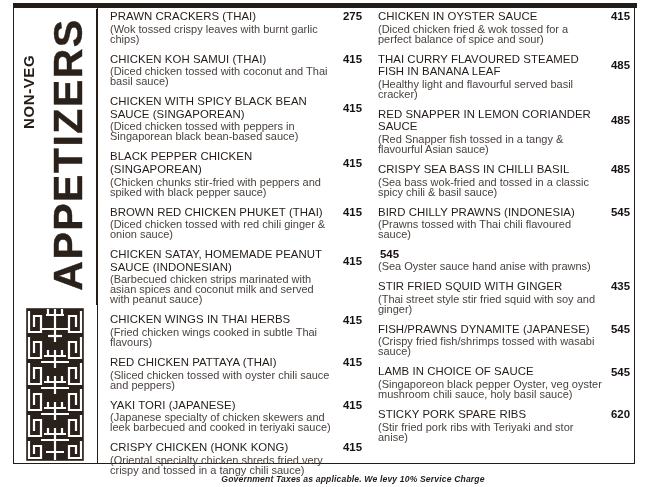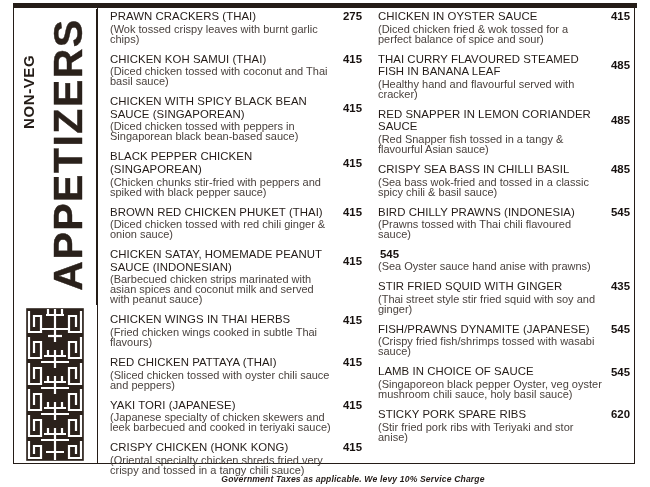--- a/index.html
+++ b/index.html
@@ -254,21 +254,21 @@
             <div class="item-name">CHICKEN IN OYSTER SAUCE</div>
             <div class="item-price">415</div>
           </div>
           <div class="item-desc">(Diced chicken fried &amp; wok tossed for a perfect balance of spice and sour)</div>
         </div>
         <div class="item">
           <div class="item-head">
             <div class="item-name">THAI CURRY FLAVOURED STEAMED FISH IN BANANA LEAF</div>
             <div class="item-price">485</div>
           </div>
-          <div class="item-desc">(Healthy hand and flavourful served with cracker)</div>
+          <div class="item-desc">(Healthy light and flavourful served basil cracker)</div>
         </div>
         <div class="item">
           <div class="item-head">
             <div class="item-name">RED SNAPPER IN LEMON CORIANDER SAUCE</div>
             <div class="item-price">485</div>
           </div>
           <div class="item-desc">(Red Snapper fish tossed in a tangy &amp; flavourful Asian sauce)</div>
         </div>
         <div class="item">
           <div class="item-head">

